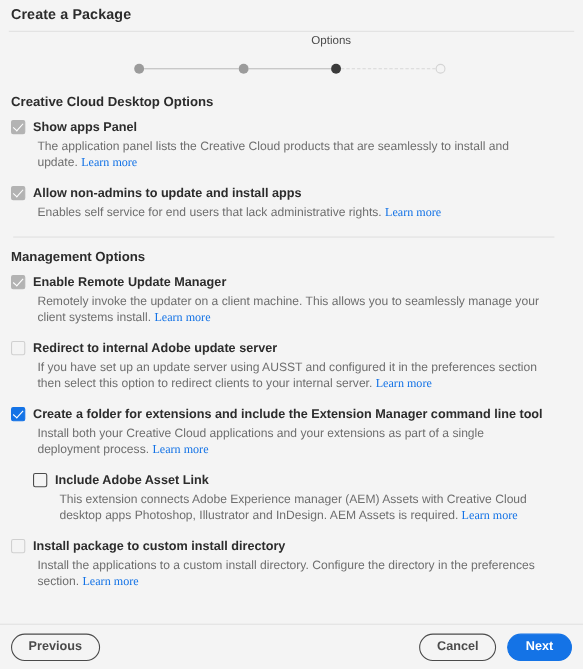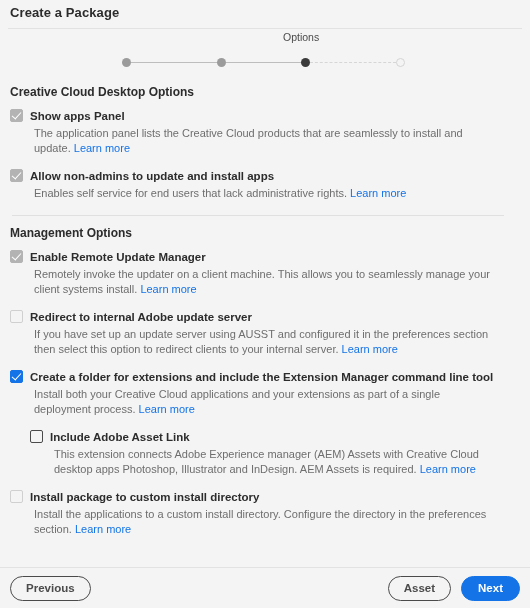--- a/index.html
+++ b/index.html
@@ -107,20 +107,21 @@
     color: #6e6e6e;
     line-height: 15px;
     margin: 3px 0 0 24px;
     max-width: 460px;
   }
   .option.indented .opt-desc { margin-left: 24px; }
   .link {
     color: #1473e6;
     text-decoration: none;
     cursor: pointer;
+    font-family: Liberation Serif, serif;
   }
 
   
   .cb {
     position: relative;
     width: 13px;
     height: 13px;
     min-width: 13px;
     border-radius: 2px;
     box-sizing: border-box;
@@ -275,15 +276,15 @@
       <span class="opt-label">Install package to custom install directory</span>
     </div>
     <div class="opt-desc"><span>Install the applications to a custom install directory. Configure the directory in the preferences section.</span> <span class="link">Learn more</span></div>
   </div>
 
 </div>
 
 <div class="footer">
   <button class="btn secondary">Previous</button>
   <div class="spacer"></div>
-  <button class="btn secondary">Asset</button>
+  <button class="btn secondary">Cancel</button>
   <button class="btn primary">Next</button>
 </div>
 
 </body></html>

